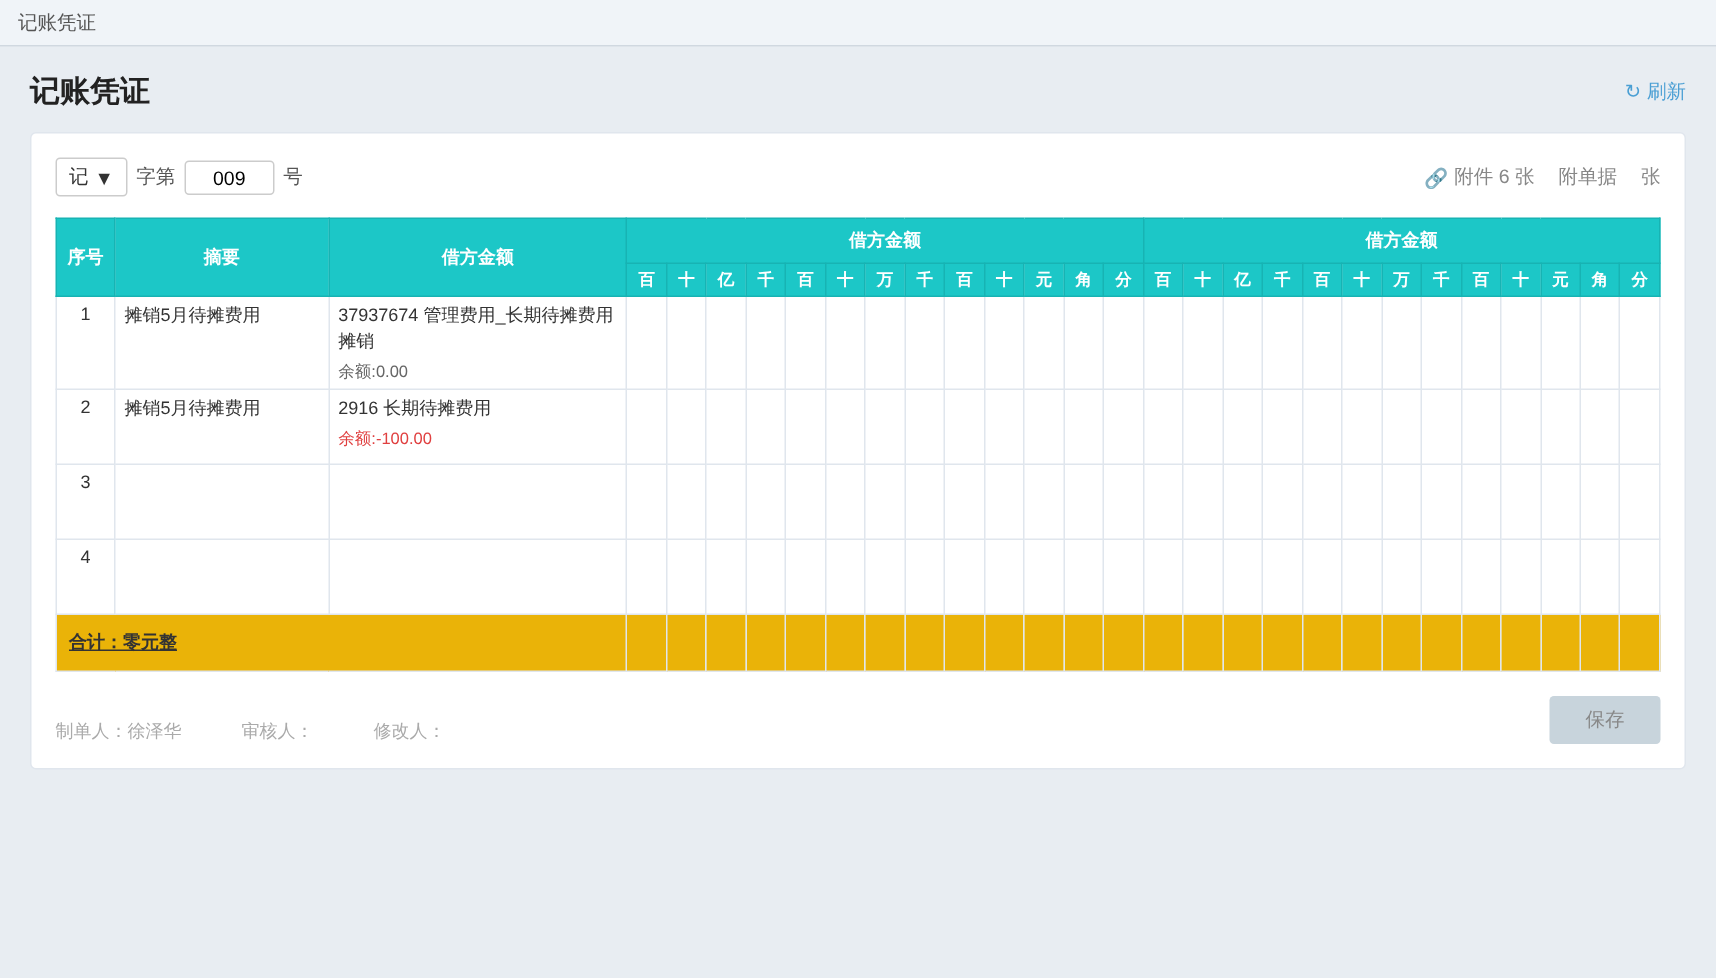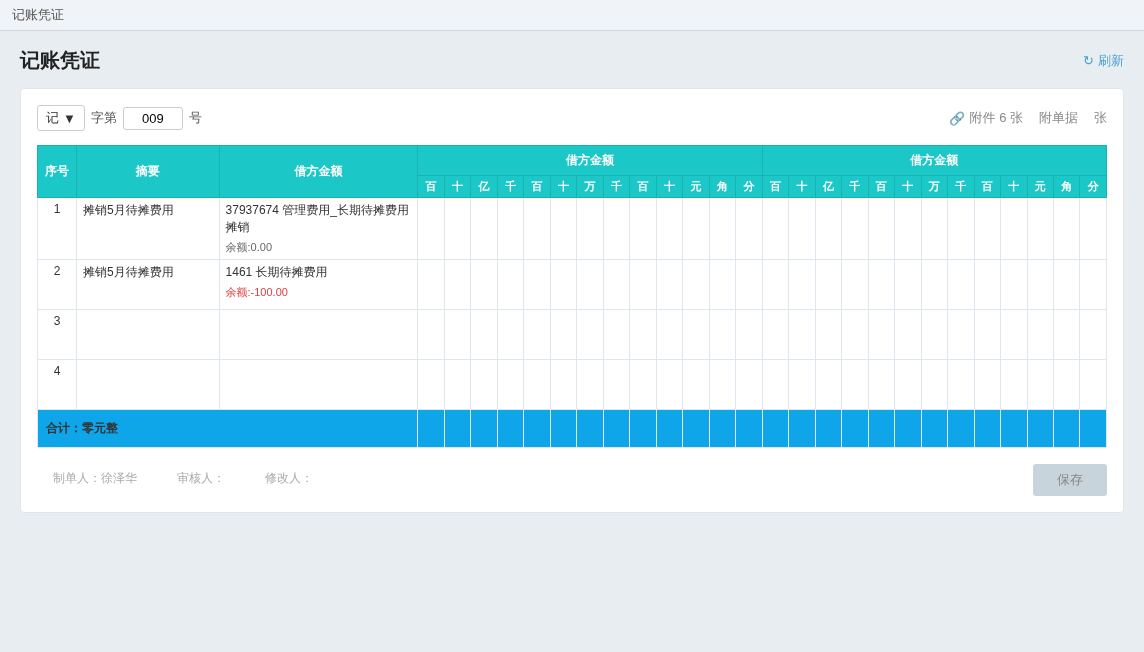--- a/index.html
+++ b/index.html
@@ -164,23 +164,24 @@
     }
     .balance-text {
       font-size: 11px;
       color: #666;
       margin-top: 4px;
     }
     .balance-negative {
       color: #e04040;
     }
     .total-row td {
-      background: #0ea5e9;
+      background: #eab308;
       font-weight: bold;
       padding: 10px 8px;
+      text-decoration: underline;
     }
     .footer-row {
       display: flex;
       gap: 40px;
       padding-top: 12px;
       color: #aaa;
       font-size: 12px;
     }
     .save-btn {
       background: #c8d4dc;
@@ -189,23 +190,22 @@
       border-radius: 3px;
       padding: 7px 24px;
       font-size: 13px;
       cursor: pointer;
       float: right;
       margin-top: 6px;
     }
     .footer-area {
       display: flex;
       justify-content: space-between;
-      align-items: flex-start;
+      align-items: flex-end;
       padding-top: 10px;
-      margin-left: 16px;
     }
     .sub-header-row th {
       font-size: 11px;
       padding: 3px 1px;
     }
   </style>
 </head>
 <body>
 
 <div class="title-bar">
@@ -321,21 +321,21 @@
             <td class="col-digit" style="height: 50px;"></td>
             <td class="col-digit" style="height: 50px;"></td>
             <td class="col-digit" style="height: 50px;"></td>
           </tr>
           <tr>
             <td class="col-seq">2</td>
             <td class="col-summary" style="cursor: pointer;">
               <div>摊销5月待摊费用</div>
             </td>
             <td class="col-account" style="cursor: pointer;">
-              <div>1461 长期待摊费用</div>
+              <div>2916 长期待摊费用</div>
               <div class="balance-text balance-negative">余额:-100.00</div>
             </td>
             <td class="col-digit" style="height: 50px;"></td>
             <td class="col-digit" style="height: 50px;"></td>
             <td class="col-digit" style="height: 50px;"></td>
             <td class="col-digit" style="height: 50px;"></td>
             <td class="col-digit" style="height: 50px;"></td>
             <td class="col-digit" style="height: 50px;"></td>
             <td class="col-digit" style="height: 50px;"></td>
             <td class="col-digit" style="height: 50px;"></td>

